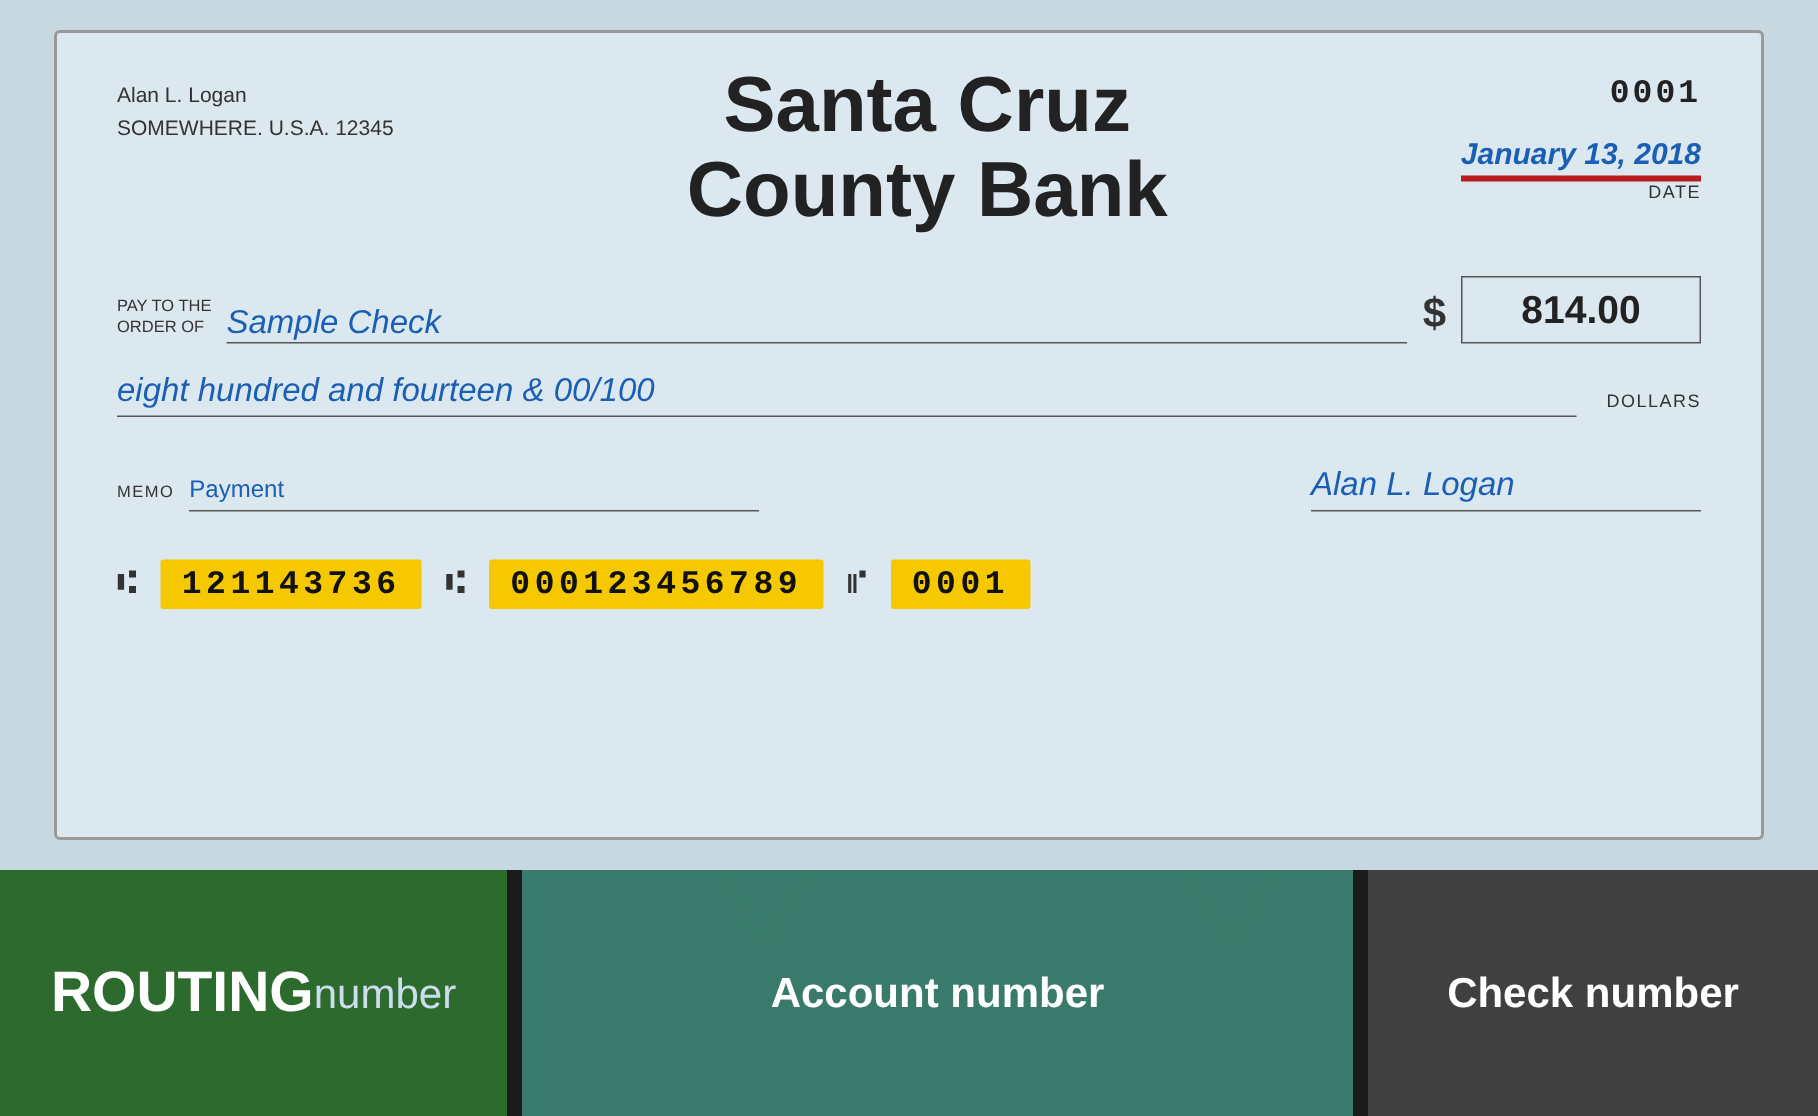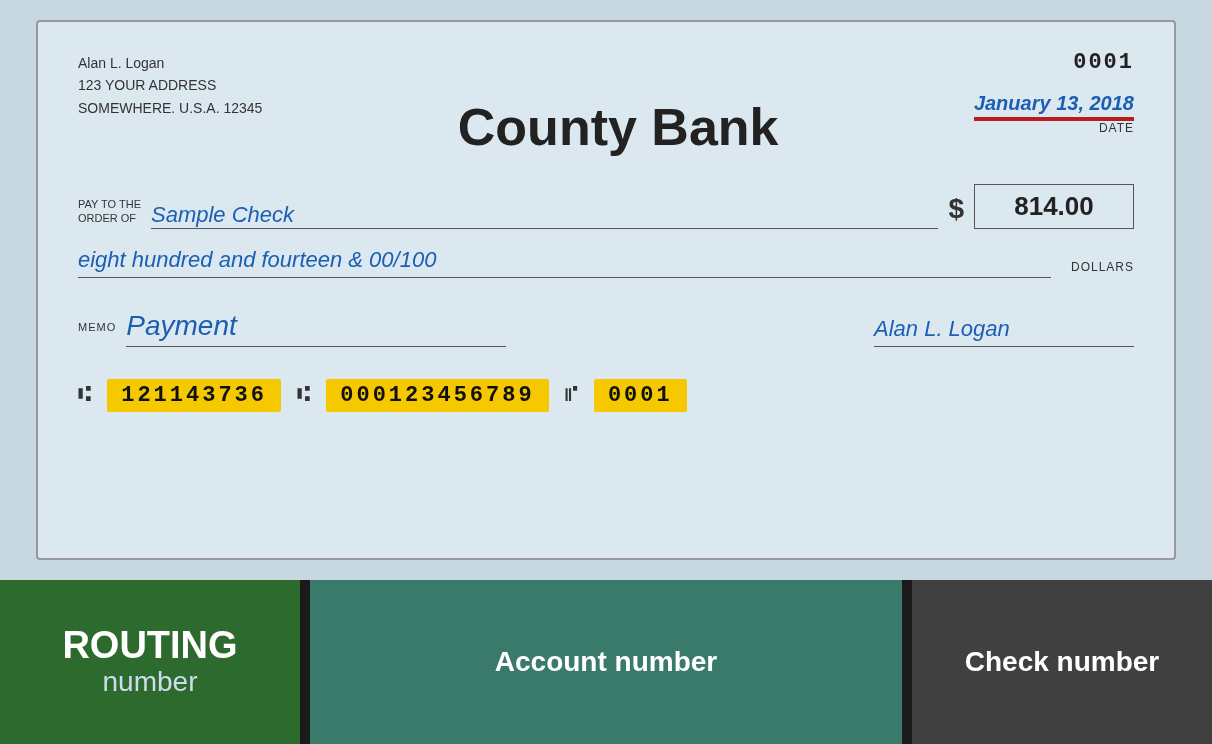--- a/index.html
+++ b/index.html
@@ -186,23 +186,22 @@
     }
 
     .memo-line {
       flex: 1;
       max-width: 380px;
       border-bottom: 1px solid #555;
       padding-bottom: 4px;
     }
 
     .memo-value {
-      font-size: 28px;
+      font-size: 16px;
       color: #1a5fb4;
-      font-style: italic;
     }
 
     .signature-line {
       border-bottom: 1px solid #555;
       padding-bottom: 4px;
       min-width: 260px;
     }
 
     .signature-value {
       font-size: 22px;
@@ -273,25 +272,25 @@
       top: 0;
       width: 0;
       height: 0;
       border-left: 30px solid transparent;
       border-right: 30px solid transparent;
       border-top: 50px solid #3a7a6a;
     }
 
     .label-routing {
       background: #2d6a2d;
-      width: 300px;
+      width: 338px;
       display: flex;
       align-items: center;
       justify-content: center;
-      flex-direction: column;
+      flex-direction: row;
       padding: 20px 30px;
     }
 
     .routing-title {
       font-size: 38px;
       font-weight: bold;
       color: #fff;
       line-height: 1;
     }
 
@@ -335,26 +334,25 @@
 <body>
 
 <div class="check-area">
   <div class="check">
 
     <div class="check-number-top">0001</div>
 
     <div class="check-header">
       <div class="payer-info">
         <div>Alan L. Logan</div>
-        <div>123 YOUR ADDRESS</div>
         <div>SOMEWHERE. U.S.A. 12345</div>
       </div>
 
       <div class="bank-name">
-        <br>
+        <span>Santa Cruz</span><br>
         <span>County Bank</span>
       </div>
 
       <div class="date-section">
         <div class="date-value">January 13, 2018</div>
         <div class="date-label">DATE</div>
       </div>
     </div>
 
     <div class="pay-row">

